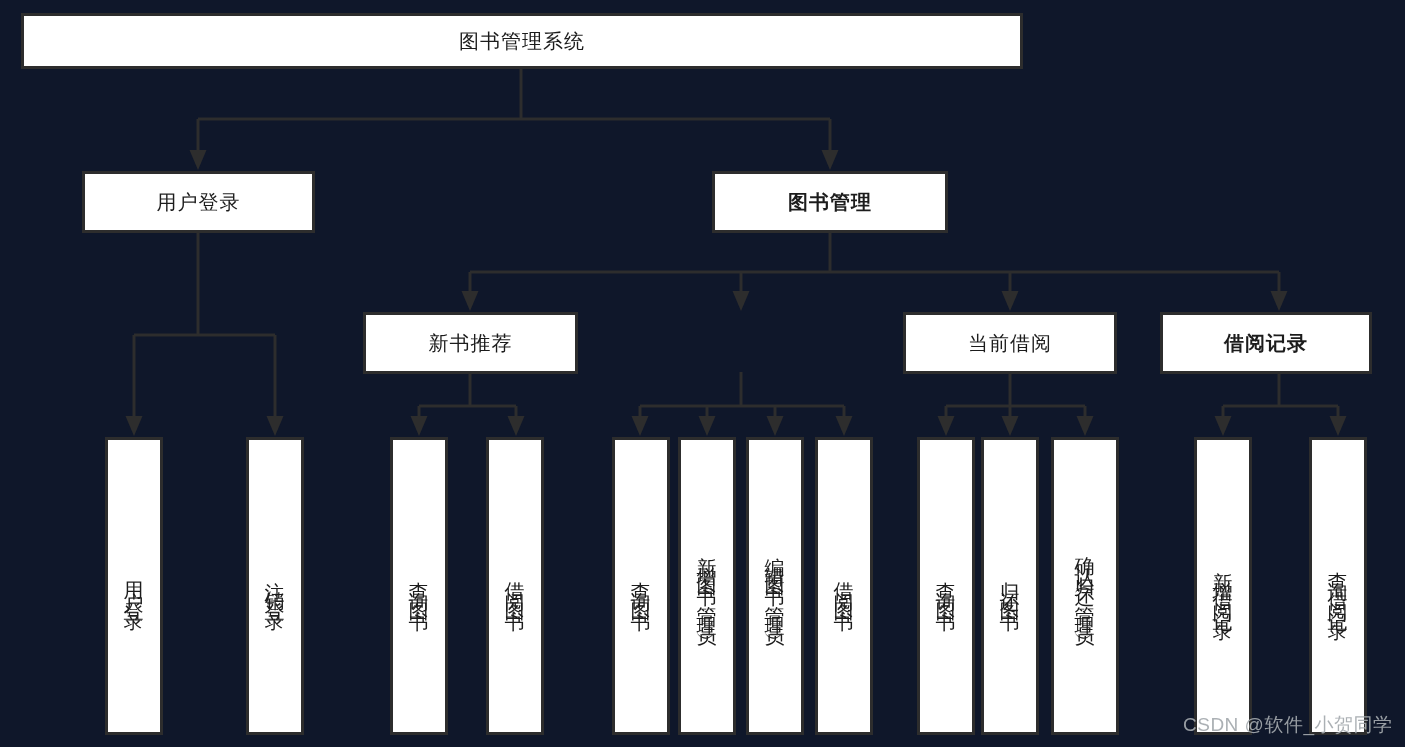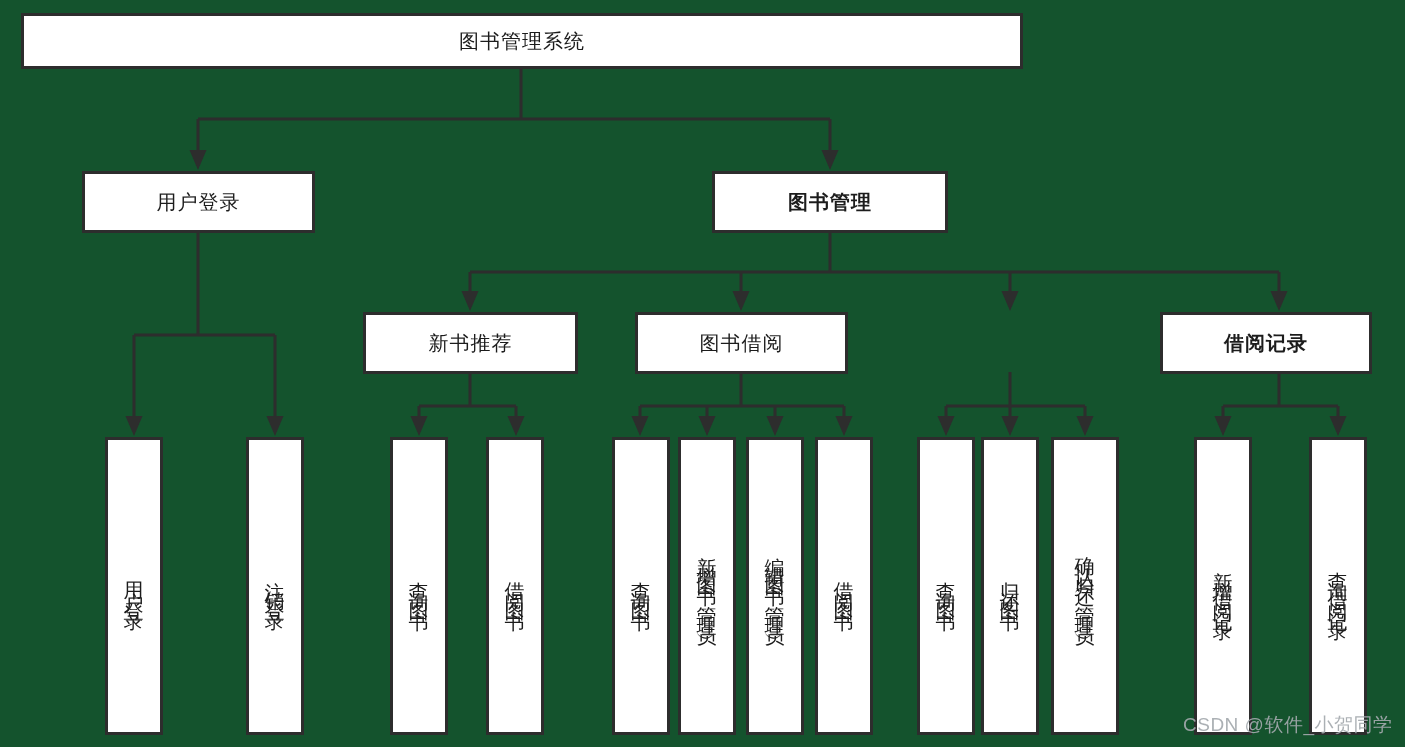--- a/index.html
+++ b/index.html
@@ -1,20 +1,20 @@
 <!DOCTYPE html>
 <html><head>
 <meta charset="utf-8">
 <style>
   html, body { margin: 0; padding: 0; background: #ffffff; }
   .stage {
     position: relative;
     width: 1405px;
     height: 747px;
-    background: #14532d;
+    background: #0f172a;
     font-family: "Liberation Sans", sans-serif;
     overflow: hidden;
   }
   svg.connectors {
     position: absolute;
     left: 0; top: 0;
     z-index: 0;
   }
   .node {
     position: absolute;
@@ -132,21 +132,21 @@
       <polygon points="1329.5,416 1346.5,416 1338,436"></polygon>
     </g>
   </svg>
 
   <div class="node node-root">图书管理系统</div>
 
   <div class="node node-l2-a">用户登录</div>
   <div class="node node-l2-b">图书管理</div>
 
   <div class="node node-l3 node-l3-0">新书推荐</div>
-  <div class="node node-l3 node-l3-1">图书借阅</div>
+  <div class="node node-l3 node-l3-2">当前借阅</div>
   <div class="node node-l3 node-l3-3">借阅记录</div>
 
   <div class="leaf lf-login-0">
     <span>用户登录</span>
   </div>
   <div class="leaf lf-login-1">
     <span>注销登录</span>
   </div>
 
   <div class="leaf lf-rec-0">

